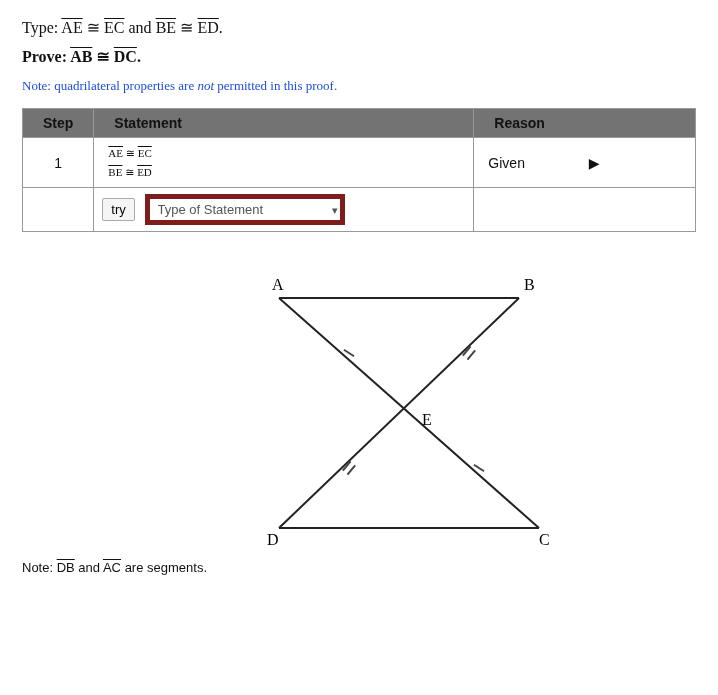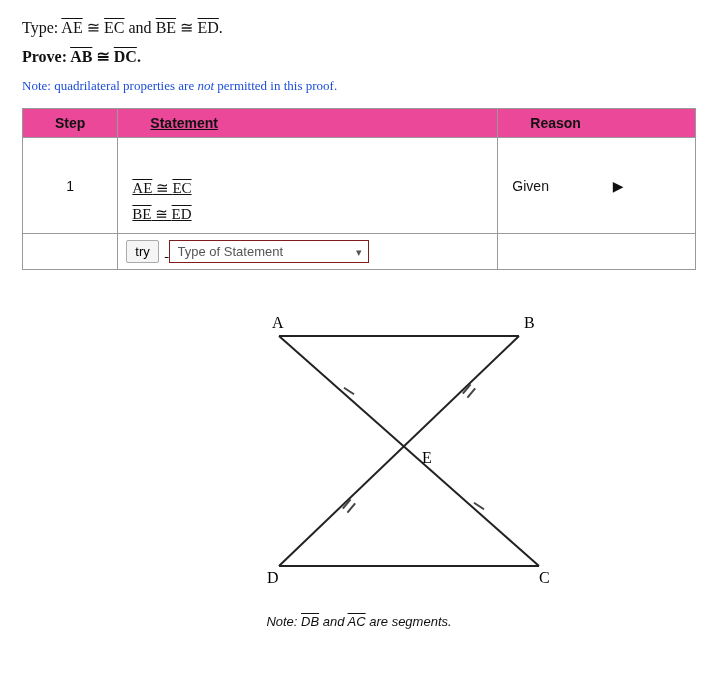--- a/index.html
+++ b/index.html
@@ -36,51 +36,51 @@
     }
     
     .proof-table {
       width: 100%;
       border-collapse: collapse;
       border: 1px solid #999;
       margin-bottom: 18px;
     }
     .proof-table th {
       border: 1px solid #999;
-      padding: 6px 32px;
-      background: #ec4899;
+      padding: 6px 20px;
+      background: #737373;
       font-weight: bold;
       font-family: Arial, sans-serif;
       font-size: 14px;
       text-align: left;
     }
     .proof-table td {
       border: 1px solid #999;
       padding: 6px 14px;
       vertical-align: middle;
     }
     .step-col { width: 60px; text-align: center; font-family: Arial, sans-serif; font-size: 14px; }
-    .statement-col { width: 380px; text-decoration: underline; }
+    .statement-col { width: 380px; }
     .reason-col { font-family: Arial, sans-serif; font-size: 14px; }
-    .statement-text { font-size: 15px; line-height: 1.7; margin-top: 32px; }
+    .statement-text { font-size: 11px; line-height: 1.7; }
     .try-row td { padding: 6px 8px; border-top: 1px solid #999; }
     .try-btn {
       display: inline-block;
       border: 1px solid #aaa;
       background: #f5f5f5;
       padding: 3px 8px;
       font-family: Arial, sans-serif;
       font-size: 13px;
       cursor: pointer;
       margin-right: 6px;
       border-radius: 2px;
     }
     .type-select {
       display: inline-block;
-      border: 1px solid #7f1d1d;
+      border: 5px solid #7f1d1d;
       background: #fff;
       padding: 3px 24px 3px 8px;
       font-family: Arial, sans-serif;
       font-size: 13px;
       color: #555;
       appearance: none;
       -webkit-appearance: none;
       cursor: pointer;
       width: 200px;
       position: relative;
@@ -109,25 +109,23 @@
     .diagram-wrap {
       position: relative;
       width: 420px;
       height: 300px;
     }
     svg.geo {
       width: 420px;
       height: 300px;
     }
     .bottom-note {
-      text-align: center;
-      font-size: 13px;
-      margin-top: 16px;
-      font-family: Arial, sans-serif;
-      font-style: italic;
+      font-size: 13px;
+      margin-top: 0;
+      font-family: Arial, sans-serif;
     }
   </style>
 </head>
 <body>
 
 <div class="given-line">
   <span>Type:</span>
   <span>
     <span class="ol">AE</span> ≅ <span class="ol">EC</span> and <span class="ol">BE</span> ≅ <span class="ol">ED</span>.
   </span>

